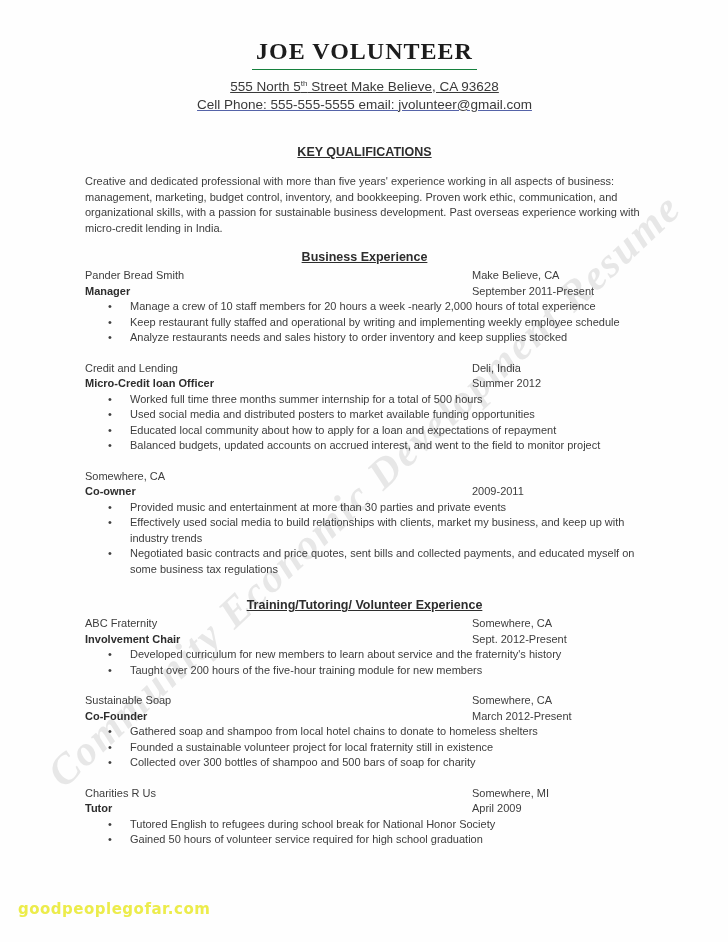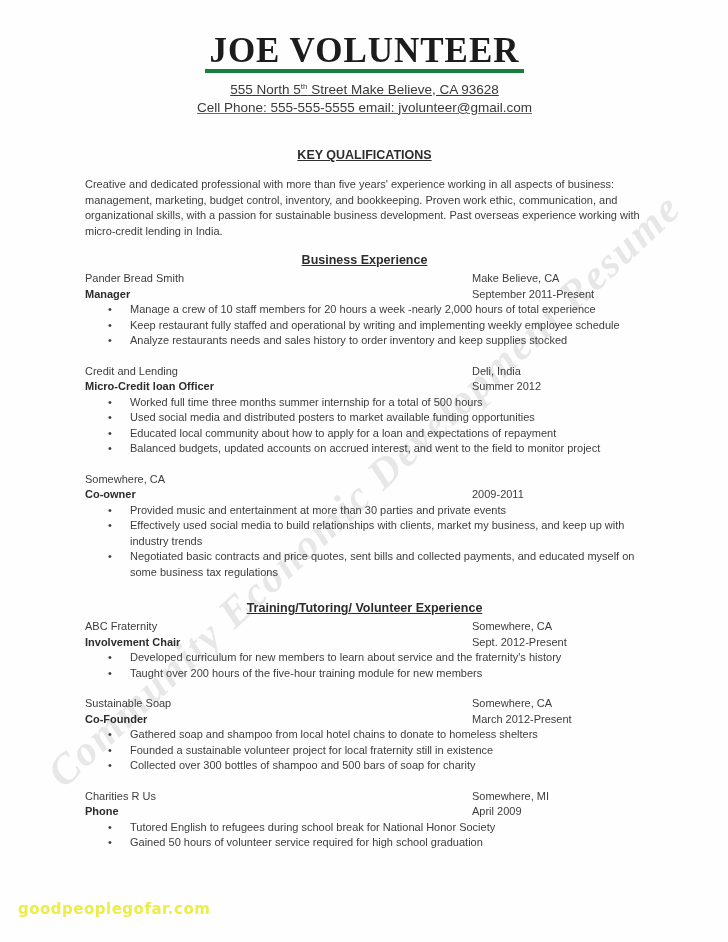--- a/index.html
+++ b/index.html
@@ -1,22 +1,22 @@
 <!DOCTYPE html>
 <html><head>
 <meta charset="utf-8">
 <style>
   html,body{margin:0;padding:0;background:#ffffff;}
   body{width:728px;height:942px;font-family:"Liberation Sans",sans-serif;}
   .page{position:relative;width:728px;height:942px;background:#fefefe;overflow:hidden;}
   .content{position:relative;z-index:2;padding:34px 84px 0 85px;color:#3d3d3d;
            font-size:11px;line-height:15.5px;}
   .hdr{text-align:center;}
-  .name{font-family:"Liberation Serif",serif;font-weight:700;font-size:35px;line-height:34px;
-        color:#1c1c1c;letter-spacing:1px;display:inline-block;border-bottom:4px solid #15803d;
+  .name{font-family:"Liberation Serif",serif;font-weight:700;font-size:24px;line-height:34px;
+        color:#1c1c1c;letter-spacing:1px;display:inline-block;border-bottom:1px solid #15803d;
         padding:0 4px 1px 4px;}
   .addr{margin-top:8px;font-size:13.5px;line-height:18px;color:#3a3a3a;}
   .u{text-decoration:underline;}
   .u-blue{text-decoration:underline;text-decoration-color:#5563a8;}
   sup{font-size:0.6em;vertical-align:super;line-height:0;}
   .contact{font-size:13.5px;line-height:18px;color:#3a3a3a;}
   .contact a{color:inherit;text-decoration:none;cursor:pointer;}
   .doc-h{text-align:center;font-weight:700;font-size:12.5px;color:#2d2d2d;line-height:16px;}
   .h-keyq{margin-top:30px;}
   .h-biz{margin-top:13px;margin-bottom:3px;}
@@ -159,21 +159,21 @@
           <div class="bullet">Collected over 300 bottles of shampoo and 500 bars of soap for charity</div>
         </div>
       </div>
 
       <div class="entry">
         <div class="row">
           <div class="l org">Charities R Us</div>
           <div class="r org">Somewhere, MI</div>
         </div>
         <div class="row">
-          <div class="l job-title">Phone</div>
+          <div class="l job-title">Tutor</div>
           <div class="r org">April 2009</div>
         </div>
         <div class="bullets">
           <div class="bullet">Tutored English to refugees during school break for National Honor Society</div>
           <div class="bullet">Gained 50 hours of volunteer service required for high school graduation</div>
         </div>
       </div>
 
     </div>
 

